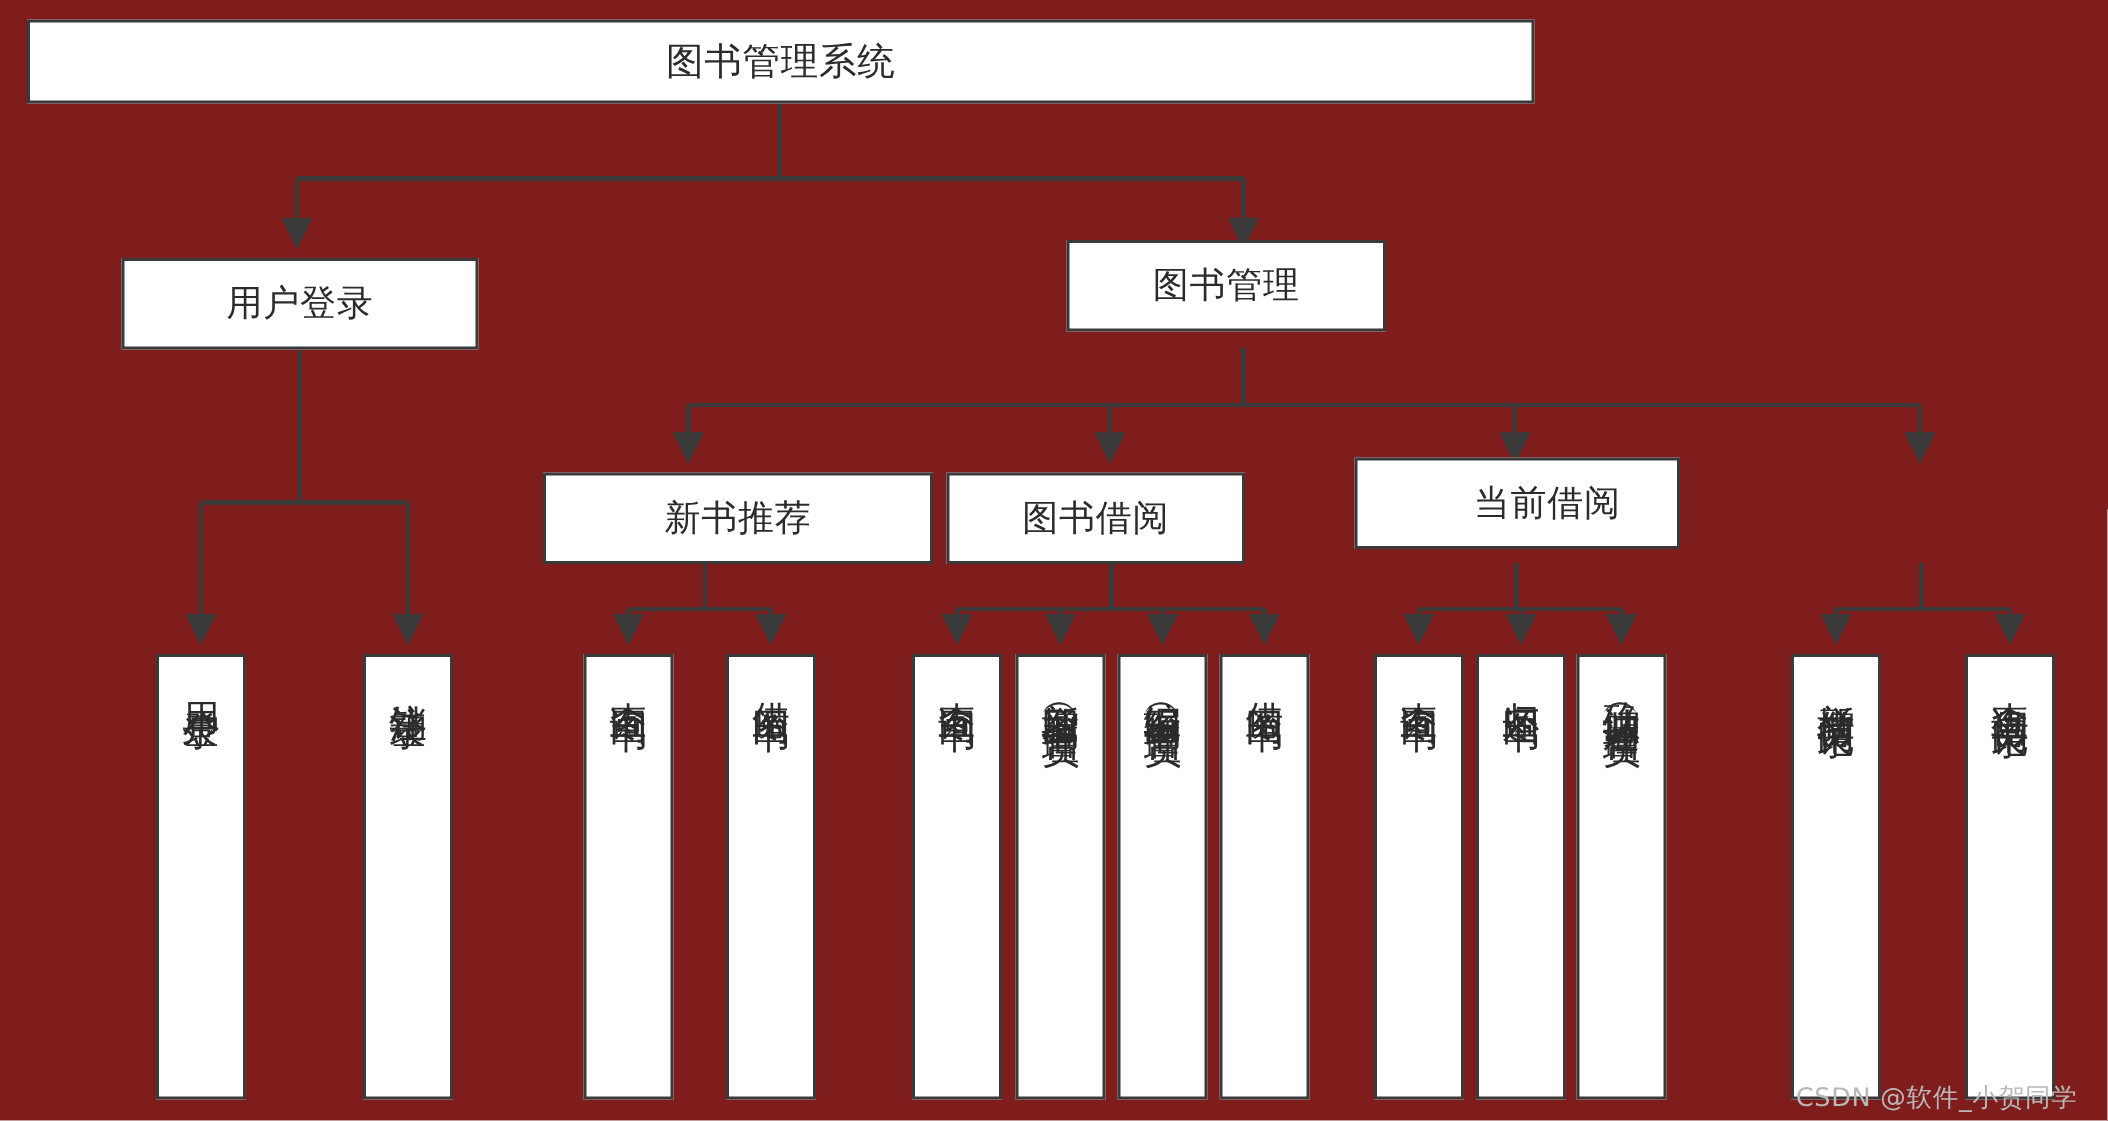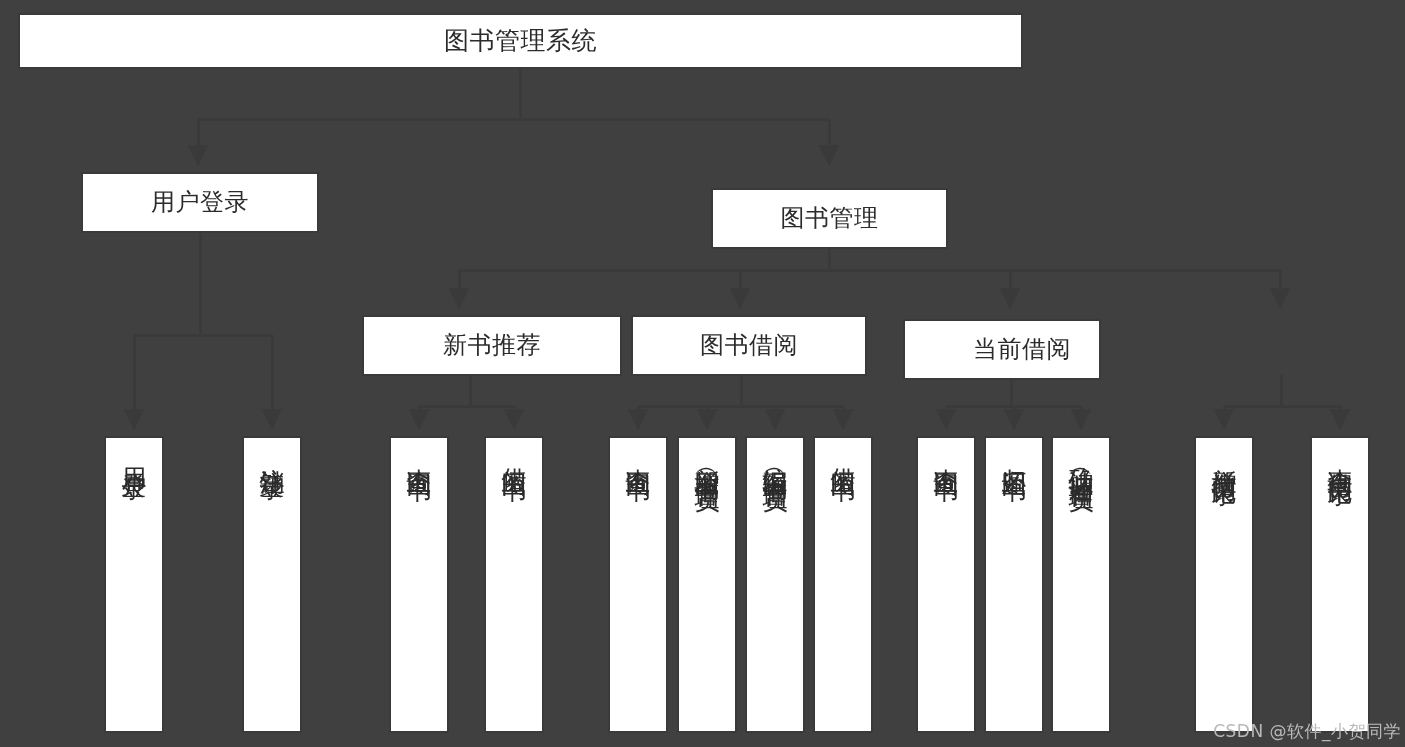--- a/index.html
+++ b/index.html
@@ -8,21 +8,21 @@
     padding: 0;
     background: #ffffff;
   }
   body {
     font-family: "DejaVu Sans", "Liberation Sans", sans-serif;
   }
   #canvas {
     position: relative;
     width: 1405px;
     height: 747px;
-    background: #404040;
+    background: #7f1d1d;
     overflow: hidden;
   }
   #connectors {
     position: absolute;
     left: 0;
     top: 0;
     width: 1405px;
     height: 747px;
     pointer-events: none;
   }
@@ -58,21 +58,21 @@
   .node.vert .label {
     writing-mode: vertical-rl;
     text-orientation: upright;
     font-size: 25px;
     letter-spacing: 3px;
     line-height: 1;
     white-space: nowrap;
   }
   .watermark {
     position: absolute;
-    right: 4px;
+    right: 20px;
     bottom: 4px;
     font-size: 17px;
     color: #b9b9b9;
     letter-spacing: 0.5px;
     white-space: nowrap;
     font-family: "DejaVu Sans", "Liberation Sans", sans-serif;
   }
 </style>
 </head>
 <body>
@@ -129,31 +129,31 @@
     </g>
   </svg>
 
   <div class="node horiz root" style="left:18px; top:13px; width:1005px; height:56px;">
     <span class="label">图书管理系统</span>
   </div>
 
   <div class="node horiz" style="left:81px; top:172px; width:238px; height:61px;">
     <span class="label">用户登录</span>
   </div>
-  <div class="node horiz" style="left:711px; top:188px; width:237px; height:61px;">
+  <div class="node horiz" style="left:711px; top:160px; width:213px; height:61px;">
     <span class="label">图书管理</span>
   </div>
 
   <div class="node horiz" style="left:362px; top:315px; width:260px; height:61px;">
     <span class="label">新书推荐</span>
   </div>
-  <div class="node horiz" style="left:631px; top:315px; width:236px; height:61px;">
+  <div class="node horiz" style="left:631px; top:315px; width:199px; height:61px;">
     <span class="label">图书借阅</span>
   </div>
-  <div class="node horiz" style="left:903px; top:319px; width:198px; height:61px;padding-left:40px;">
+  <div class="node horiz" style="left:903px; top:305px; width:217px; height:61px;padding-left:40px;">
     <span class="label">当前借阅</span>
   </div>
 
   <div class="node vert" style="left:104px; top:436px; width:60px; height:297px;">
     <span class="label">用户登录</span>
   </div>
   <div class="node vert" style="left:242px; top:436px; width:60px; height:297px;">
     <span class="label">注销登录</span>
   </div>
 

